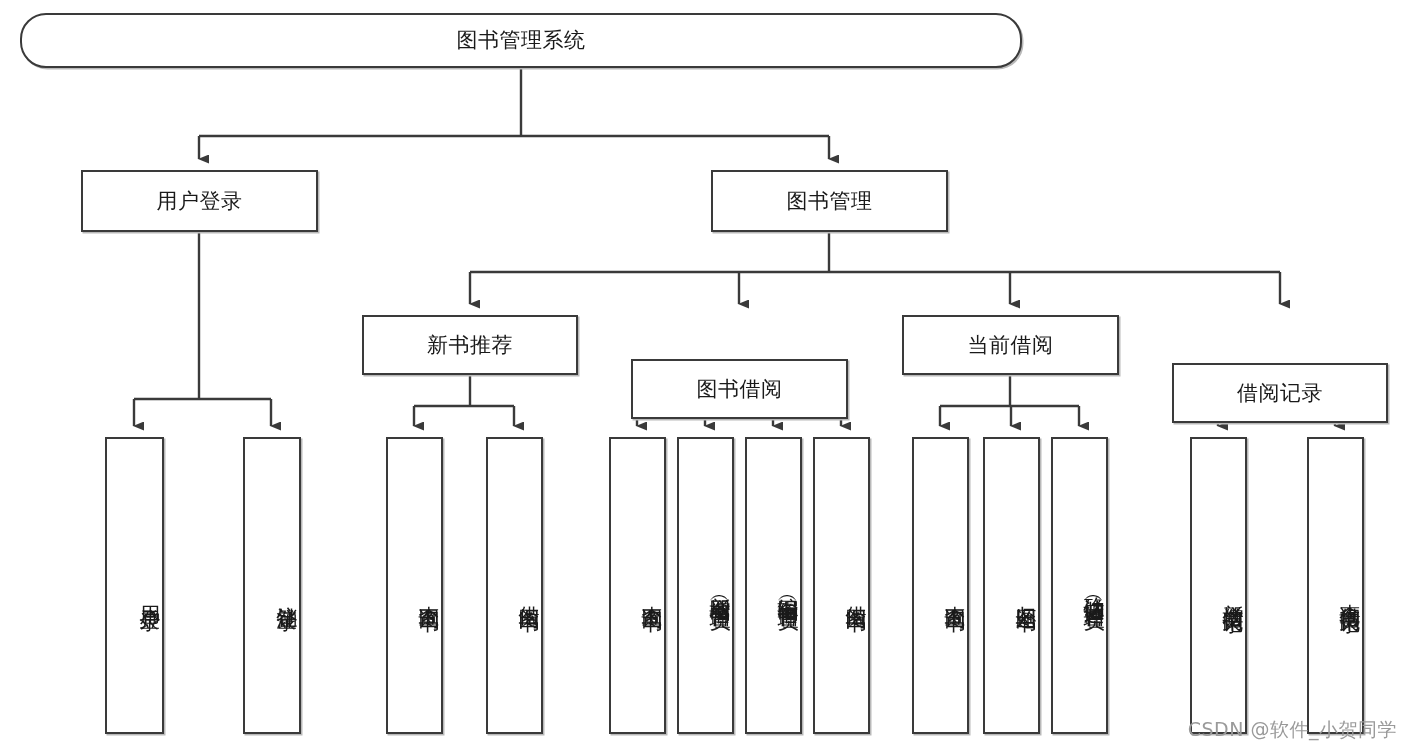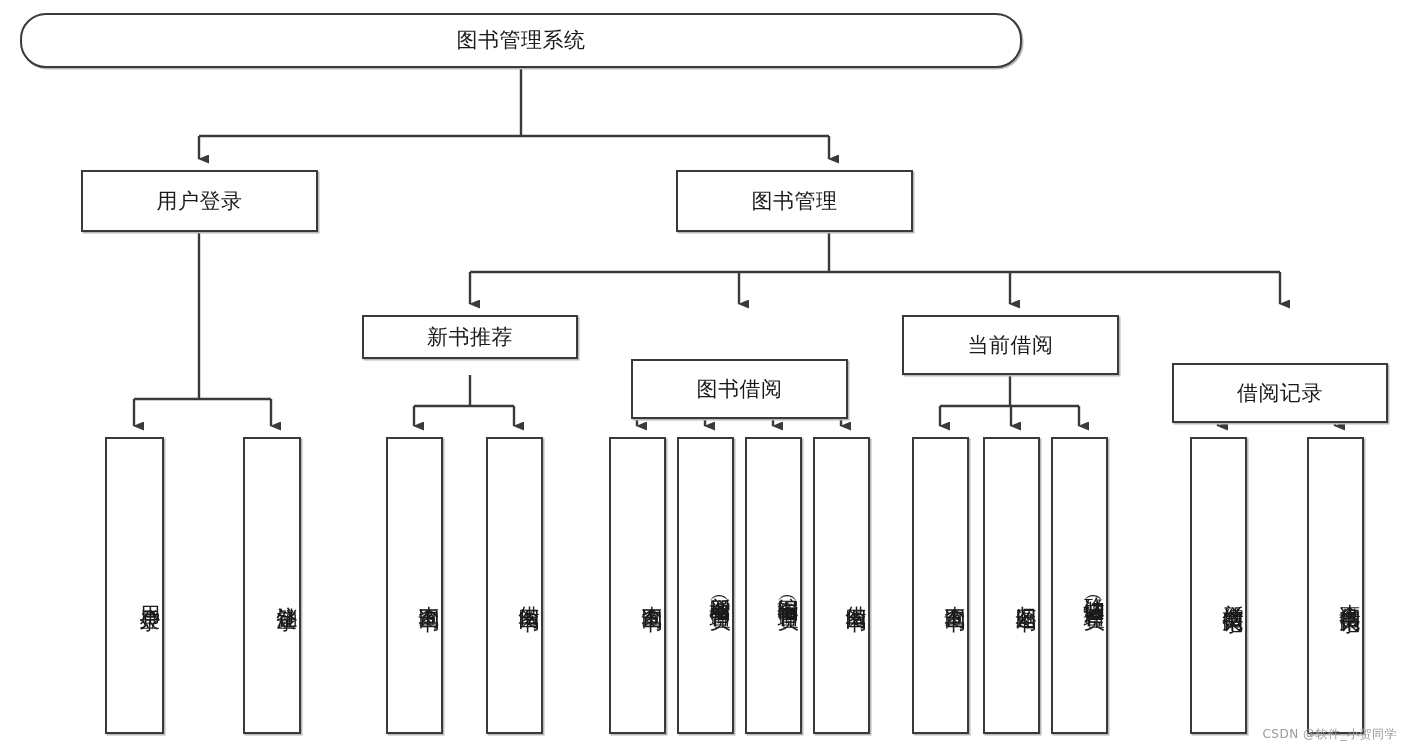--- a/index.html
+++ b/index.html
@@ -55,21 +55,21 @@
   .node.vert.tall-text {
     padding-top: 6px;
   }
   .node .label {
     display: block;
   }
   #watermark {
     position: absolute;
     right: 8px;
     bottom: 4px;
-    font-size: 12px;
+    font-size: 19px;
     color: #9a9a9a;
     letter-spacing: 0.5px;
     white-space: nowrap;
   }
 </style>
 </head>
 <body>
 
 <div id="diagram-root">
 
@@ -116,24 +116,24 @@
       </g>
   </svg>
 
   <div id="nodes-layer">
       <div class="node horiz" style="left: 20px; top: 13px; width: 1002px; height: 55px; border-radius: 26px;">
         <span class="label">图书管理系统</span>
       </div>
       <div class="node horiz" style="left: 81px; top: 170px; width: 237px; height: 62px;">
         <span class="label">用户登录</span>
       </div>
-      <div class="node horiz" style="left: 676px; top: 170px; width: 237px; height: 62px;">
+      <div class="node horiz" style="left: 711px; top: 170px; width: 237px; height: 62px;">
         <span class="label">图书管理</span>
       </div>
-      <div class="node horiz" style="left: 362px; top: 315px; width: 216px; height: 44px;">
+      <div class="node horiz" style="left: 362px; top: 315px; width: 216px; height: 60px;">
         <span class="label">新书推荐</span>
       </div>
       <div class="node horiz" style="left: 631px; top: 315px; width: 217px; height: 60px; margin-top: 44px;">
         <span class="label">图书借阅</span>
       </div>
       <div class="node horiz" style="left: 902px; top: 315px; width: 217px; height: 60px; justify-content: center;">
         <span class="label">当前借阅</span>
       </div>
       <div class="node horiz" style="left: 1172px; top: 315px; width: 216px; height: 60px; margin-top: 48px;">
         <span class="label">借阅记录</span>

